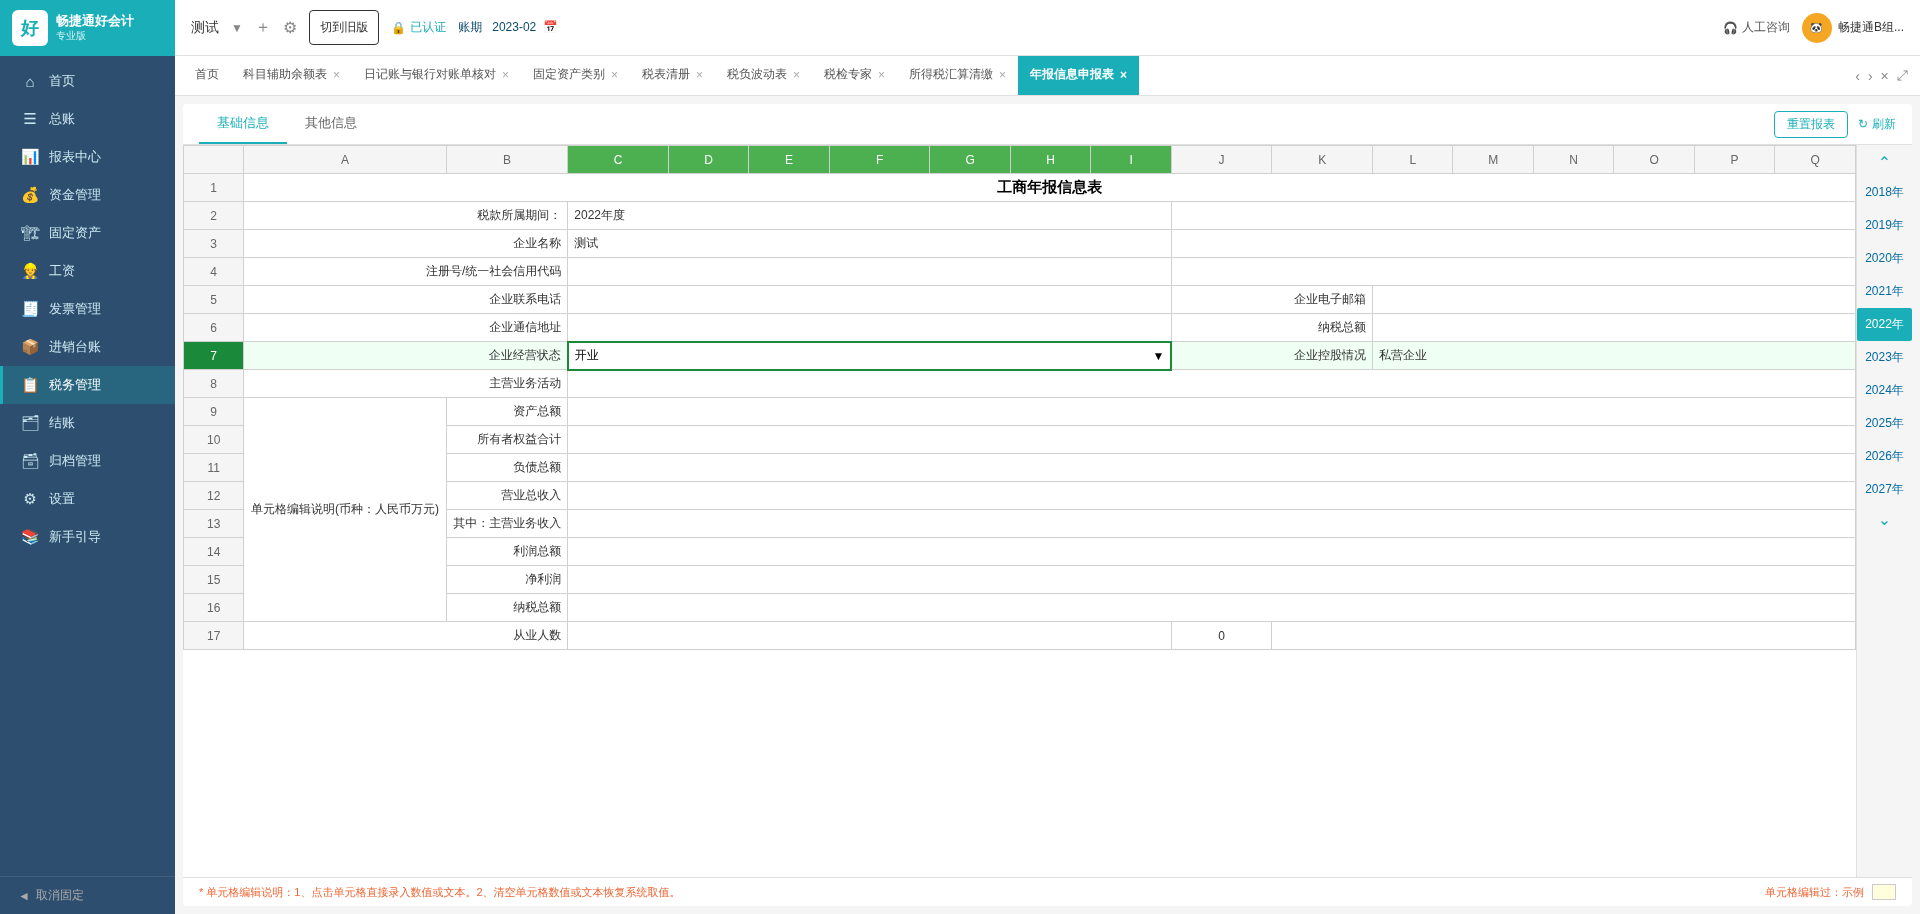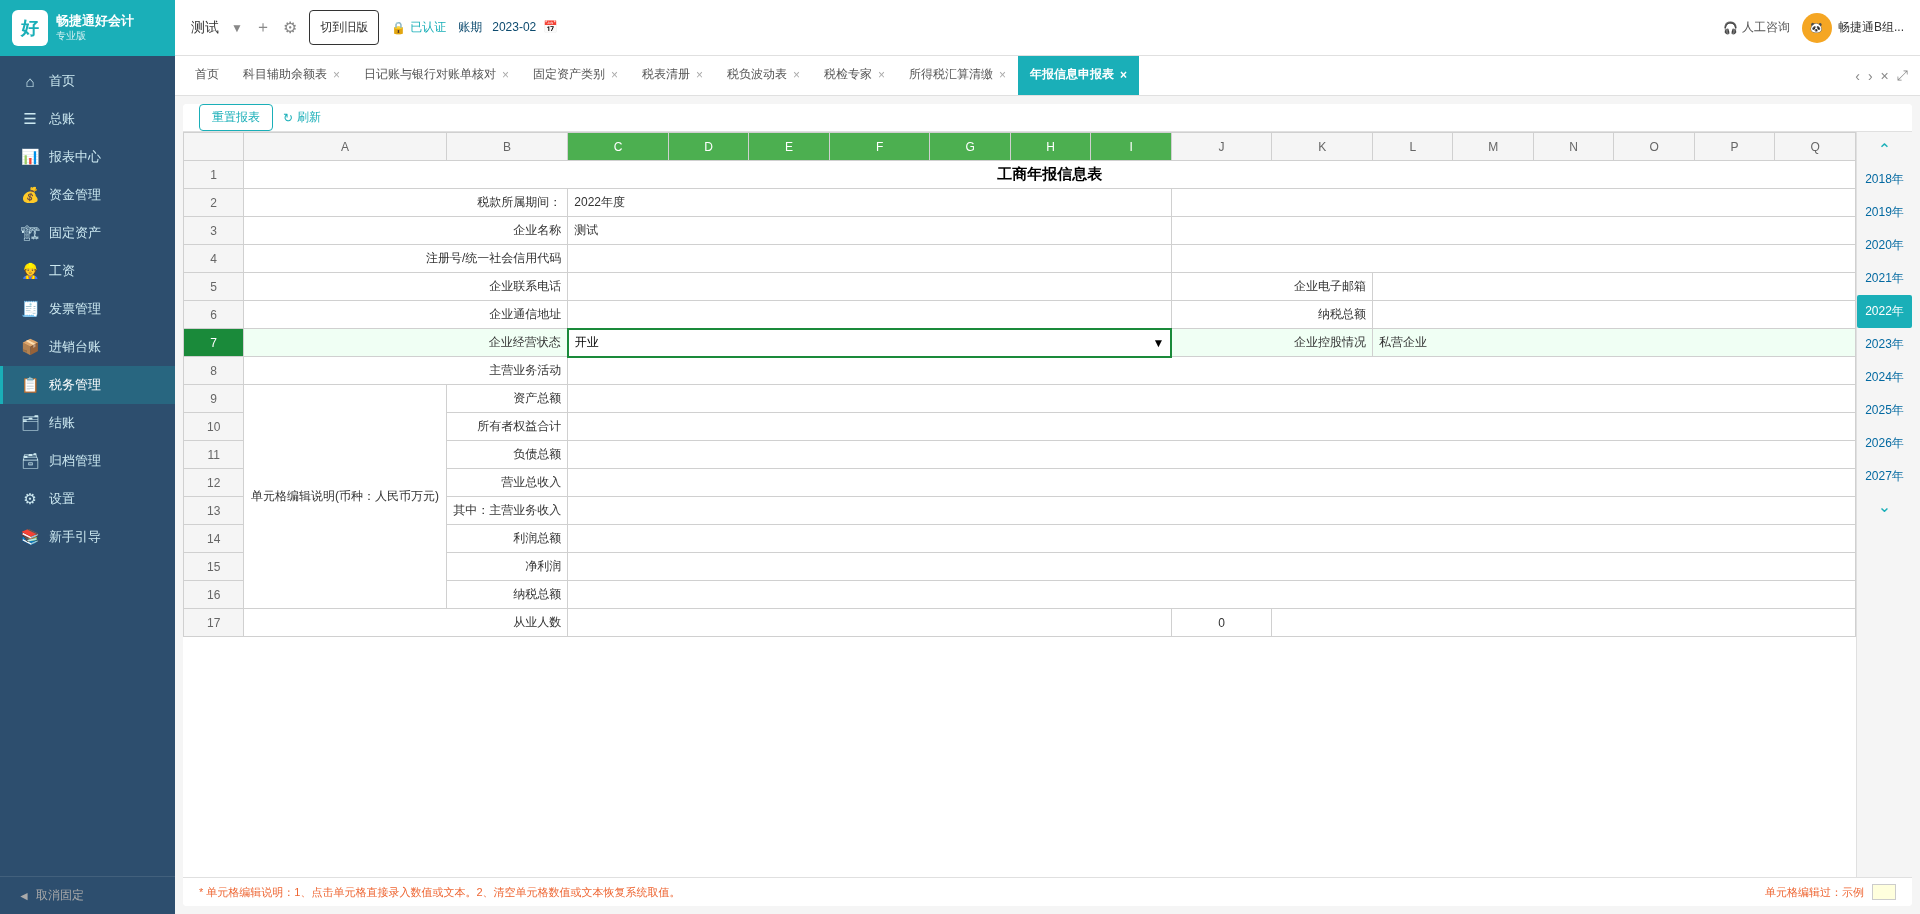--- a/index.html
+++ b/index.html
@@ -451,20 +451,28 @@
     <span class="tab-nav-btn">‹</span>
     <span class="tab-nav-btn">›</span>
     <span class="tab-nav-btn">×</span>
     <span class="tab-nav-btn">⤢</span>
   </div>
 
   <div class="content-area">
     <div class="inner-panel">
 
       <div class="inner-tab-bar">
+        <div class="inner-tabs">
+          <div class="inner-tab active">
+            <span>基础信息</span>
+          </div>
+          <div class="inner-tab">
+            <span>其他信息</span>
+          </div>
+        </div>
         <div class="inner-tab-actions">
           <button class="reset-btn">重置报表</button>
           <div class="refresh-btn">
             <span>↻</span>
             <span>刷新</span>
           </div>
         </div>
       </div>
 
       <div class="sheet-wrapper">

